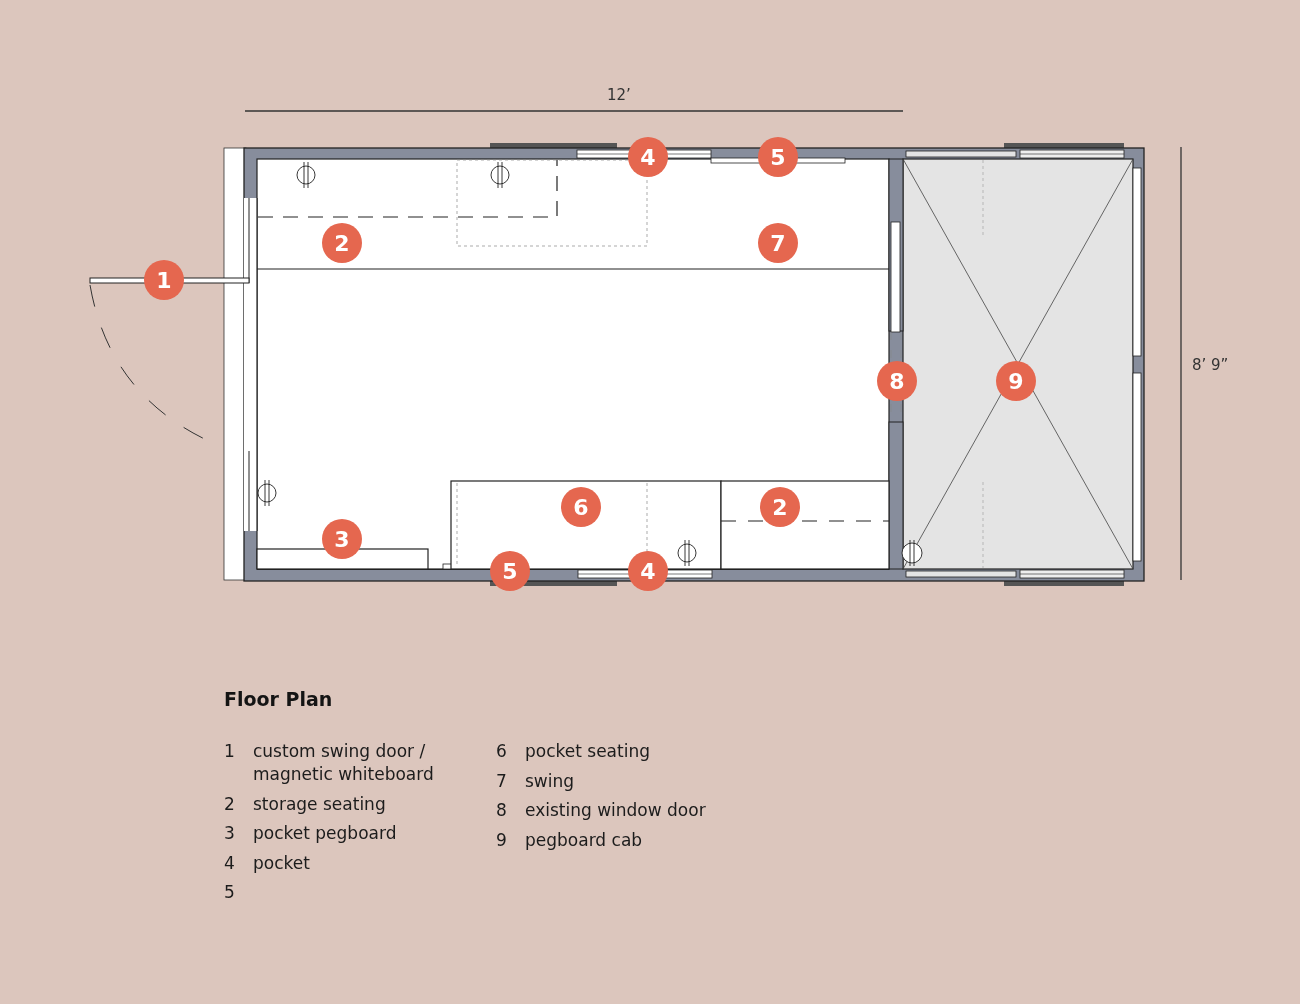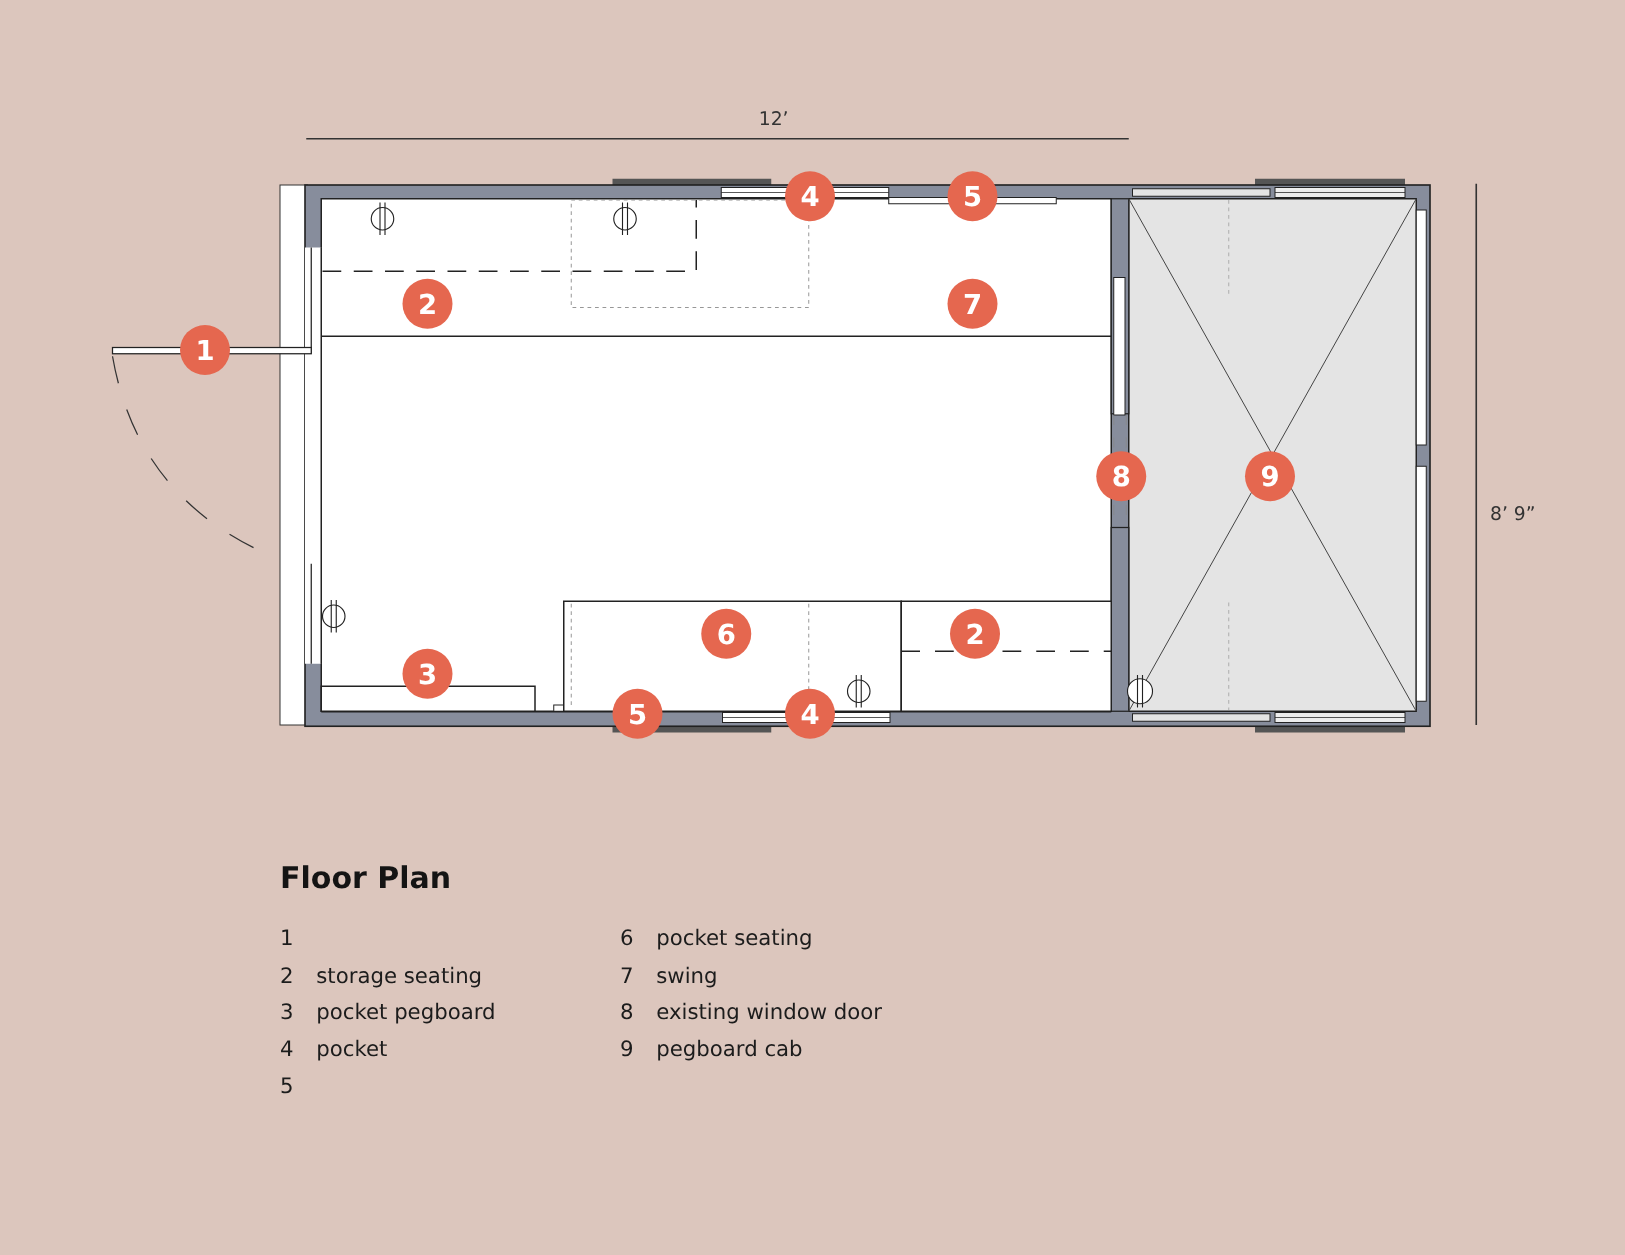--- a/index.html
+++ b/index.html
@@ -13,21 +13,21 @@
     .dim-label {
       position: absolute; font-size: 15px; color: #333;
       font-family: "DejaVu Sans", sans-serif;
     }
     .badge-num {
       font-family: "DejaVu Sans", sans-serif; font-weight: bold;
       font-size: 22px; fill: #fff;
     }
     .legend-title {
       position: absolute; left: 224px; top: 688px;
-      font-size: 24px; font-weight: bold; color: #141414;
+      font-size: 19px; font-weight: bold; color: #141414;
       font-family: "DejaVu Sans", sans-serif;
     }
     .legend-col { position: absolute; top: 740px; }
     .legend-col.c1 { left: 224px; }
     .legend-col.c2 { left: 496px; }
     .legend-item {
       display: flex; font-size: 17px; color: #1c1c1c;
       font-family: "DejaVu Sans", sans-serif; line-height: 23px;
       margin-bottom: 6.5px;
     }
@@ -177,27 +177,29 @@
         <text x="897" y="389" text-anchor="middle" class="badge-num">8</text>
       </g>
       <g>
         <circle cx="1016" cy="381" r="20" fill="#e5674f"></circle>
         <text x="1016" y="389" text-anchor="middle" class="badge-num">9</text>
       </g>
     </g>
 </svg>
 
 <div class="dim-label" style="left:571px; top:86px;margin-left:36px;">12’</div>
-<div class="dim-label" style="left:1192px; top:356px;margin-top:46px;">8’ 9”</div>
+<div class="dim-label" style="left:1192px; top:356px;">8’ 9”</div>
 
 <div class="legend-title">Floor Plan</div>
 
 <div class="legend-col c1">
   <div class="legend-item">
       <span class="num">1</span>
+      <span class="txt">custom swing door /
+magnetic whiteboard</span>
     </div>
   <div class="legend-item">
       <span class="num">2</span>
       <span class="txt">storage seating</span>
     </div>
   <div class="legend-item">
       <span class="num">3</span>
       <span class="txt">pocket pegboard</span>
     </div>
   <div class="legend-item">

